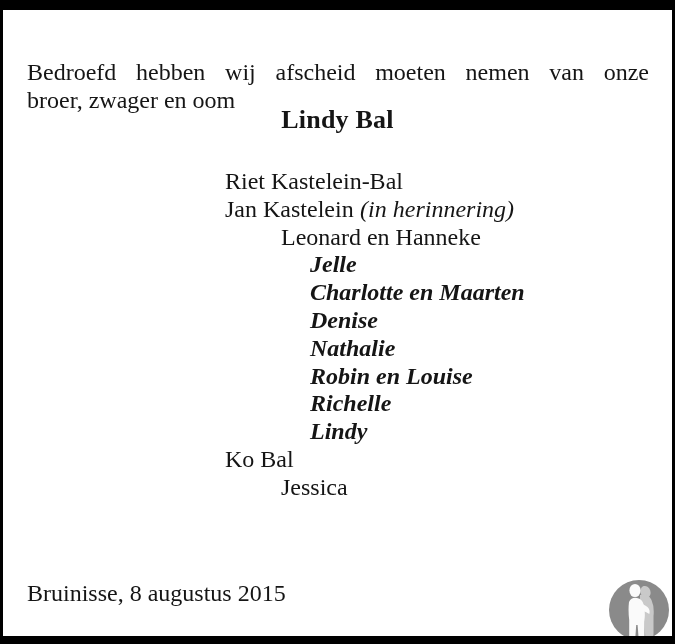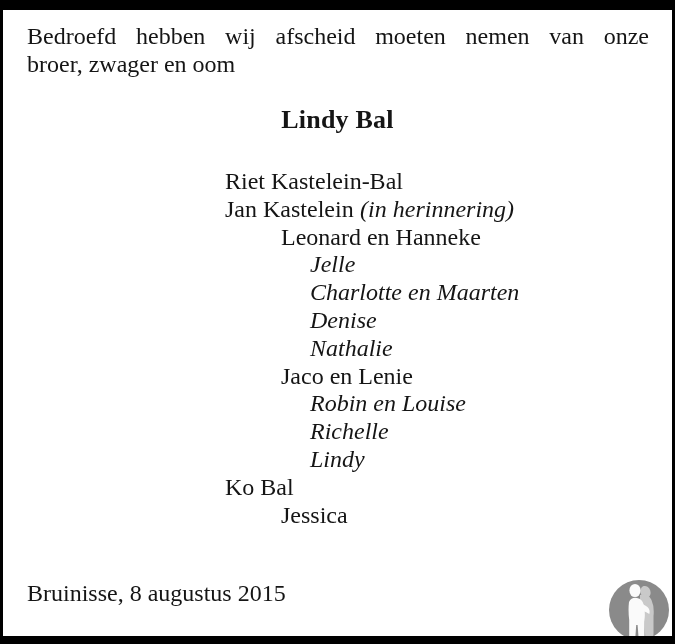--- a/index.html
+++ b/index.html
@@ -24,20 +24,21 @@
     position: absolute;
     left: 24px;
     top: 12px;
     width: 622px;
     font-size: 24px;
     line-height: 28px;
   }
   .intro .justified {
     text-align: justify;
     text-align-last: justify;
+    margin-top: 36px;
   }
   .deceased-title {
     position: absolute;
     left: 0;
     top: 95px;
     width: 100%;
     text-align: center;
     font-size: 26px;
     font-weight: bold;
     letter-spacing: 0.2px;
@@ -46,21 +47,21 @@
     position: absolute;
     left: 0;
     top: 158px;
     width: 100%;
     font-size: 24px;
     line-height: 27.8px;
   }
   .row { white-space: nowrap; }
   .lvl1 { padding-left: 222px; }
   .lvl2 { padding-left: 278px; }
-  .lvl3 { padding-left: 307px; }
+  .lvl3 { padding-left: 307px; font-weight: bold; }
   .italic { font-style: italic; }
   .note {
     font-style: italic;
     margin-left: 0.27em;
   }
   .dateline {
     position: absolute;
     left: 24px;
     top: 570px;
     font-size: 24px;
@@ -86,21 +87,20 @@
   <div class="deceased-title">Lindy Bal</div>
 
   <div class="family-list">
     <div class="row lvl1"><span>Riet Kastelein-Bal</span></div>
     <div class="row lvl1"><span>Jan Kastelein</span><span class="note">(in herinnering)</span></div>
     <div class="row lvl2"><span>Leonard en Hanneke</span></div>
     <div class="row lvl3 italic"><span>Jelle</span></div>
     <div class="row lvl3 italic"><span>Charlotte en Maarten</span></div>
     <div class="row lvl3 italic"><span>Denise</span></div>
     <div class="row lvl3 italic"><span>Nathalie</span></div>
-    <div class="row lvl2"><span>Jaco en Lenie</span></div>
     <div class="row lvl3 italic"><span>Robin en Louise</span></div>
     <div class="row lvl3 italic"><span>Richelle</span></div>
     <div class="row lvl3 italic"><span>Lindy</span></div>
     <div class="row lvl1"><span>Ko Bal</span></div>
     <div class="row lvl2"><span>Jessica</span></div>
   </div>
 
   <div class="dateline">Bruinisse, 8 augustus 2015</div>
 
   <div class="logo">

